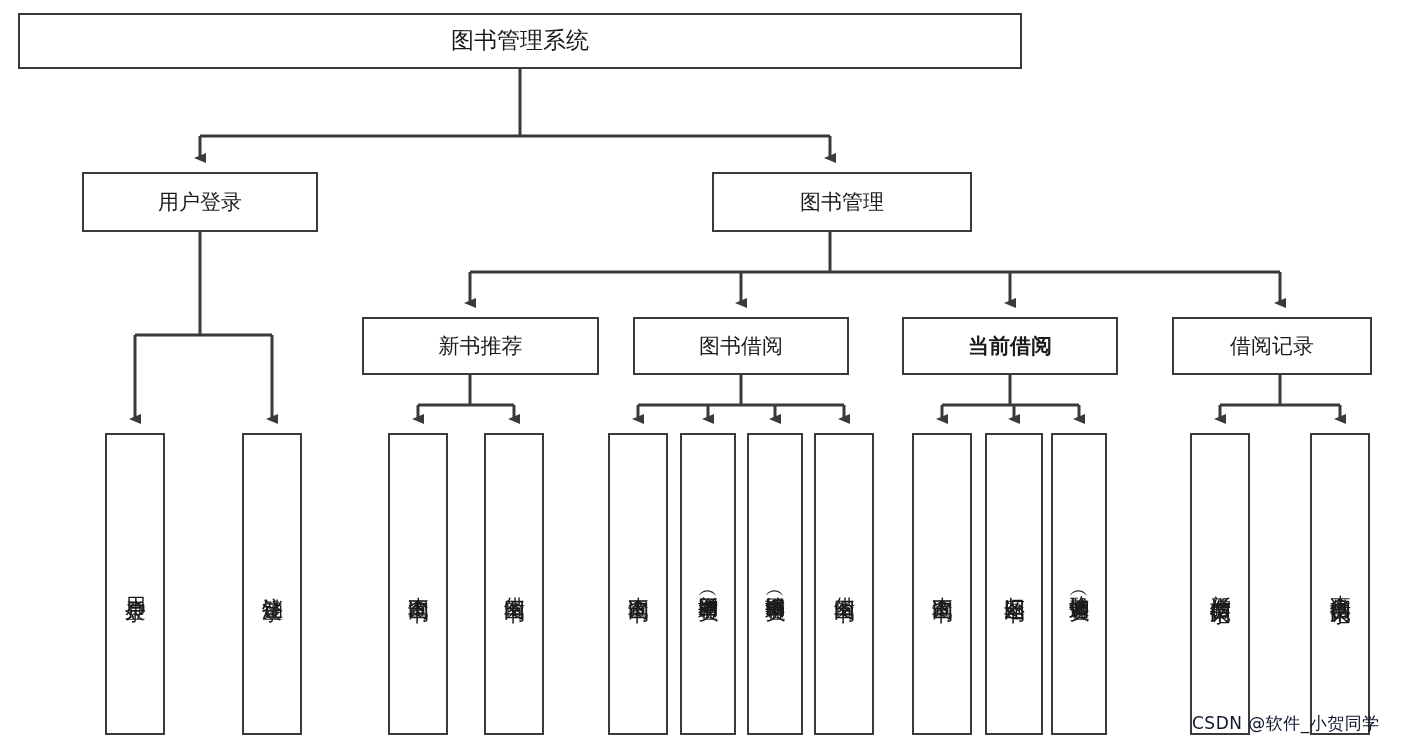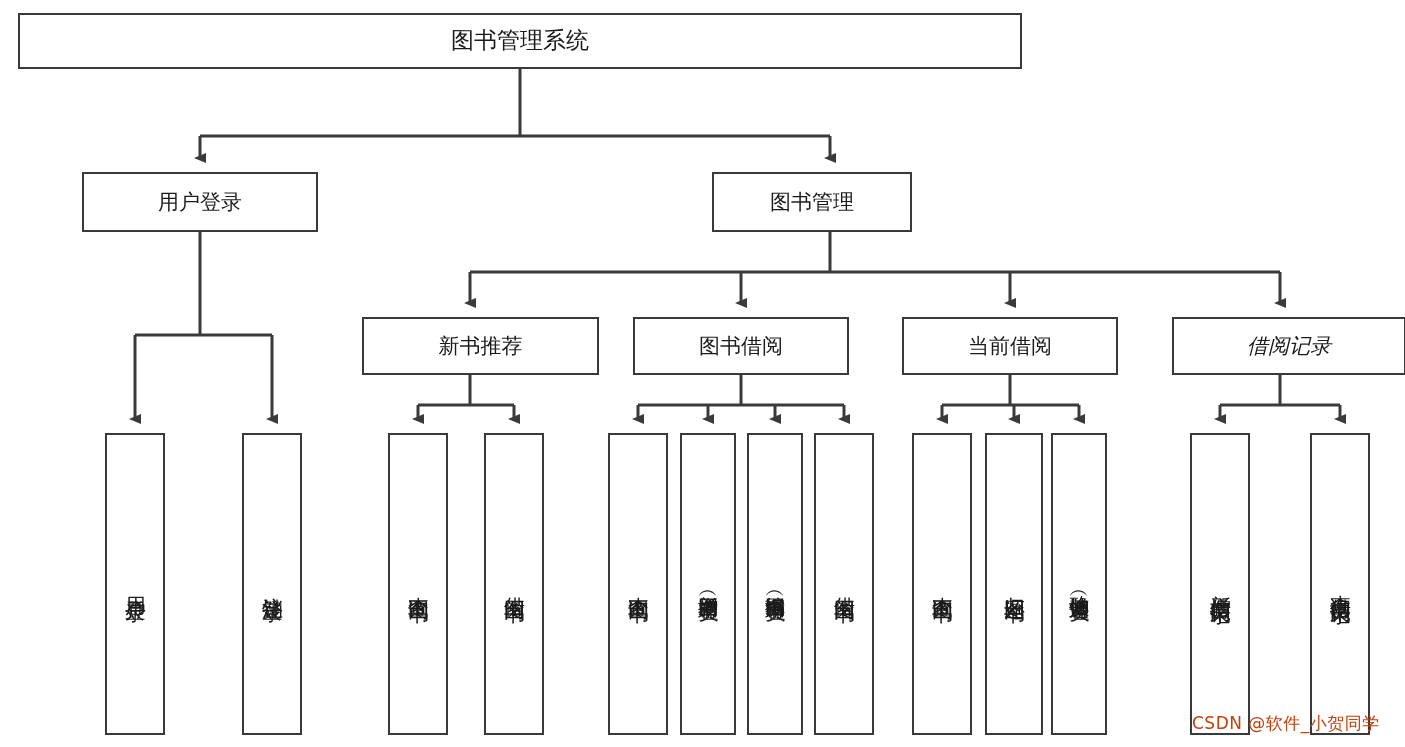--- a/index.html
+++ b/index.html
@@ -54,21 +54,21 @@
   }
   .node.leaf.tall-text {
     font-size: 20px;
     letter-spacing: 1px;
   }
   #watermark {
     position: absolute;
     left: 1192px;
     top: 712px;
     font-size: 17px;
-    color: #c2410c;
+    color: #0f172a;
     white-space: nowrap;
     letter-spacing: 0.5px;
     pointer-events: none;
   }
 </style>
 </head>
 <body>
 
 <div id="diagram-root">
 
@@ -131,29 +131,29 @@
       <path d="M1220,405 L1340,405"></path>
       <path d="M1220,405 L1220,419" marker-end="url(#arrow)"></path>
       <path d="M1340,405 L1340,419" marker-end="url(#arrow)"></path>
     </g>
   </svg>
 
   <div class="node root" style="left:18px; top:13px; width:1004px; height:56px;">图书管理系统</div>
 
   <div class="node level2" style="left:82px; top:172px; width:236px; height:60px;">用户登录</div>
 
-  <div class="node level2" style="left:712px; top:172px; width:200px; height:60px;">图书管理</div>
+  <div class="node level2" style="left:712px; top:172px; width:260px; height:60px;">图书管理</div>
 
   <div class="node level2" style="left:362px; top:317px; width:237px; height:58px;">新书推荐</div>
 
   <div class="node level2" style="left:633px; top:317px; width:216px; height:58px;text-align:center;">图书借阅</div>
 
-  <div class="node level2" style="left:902px; top:317px; width:216px; height:58px;">当前借阅</div>
+  <div class="node level2" style="left:902px; top:317px; width:216px; height:58px;font-weight:bold;">当前借阅</div>
 
-  <div class="node level2" style="left:1172px; top:317px; width:234px; height:58px;font-style:italic;">借阅记录</div>
+  <div class="node level2" style="left:1172px; top:317px; width:200px; height:58px;">借阅记录</div>
 
   <div class="node leaf" style="left:105px; top:433px; width:60px; height:302px;">用户登录</div>
 
   <div class="node leaf" style="left:242px; top:433px; width:60px; height:302px;">注销登录</div>
 
   <div class="node leaf" style="left:388px; top:433px; width:60px; height:302px;">查询图书</div>
 
   <div class="node leaf" style="left:484px; top:433px; width:60px; height:302px;">借阅图书</div>
 
   <div class="node leaf" style="left:608px; top:433px; width:60px; height:302px;">查询图书</div>

